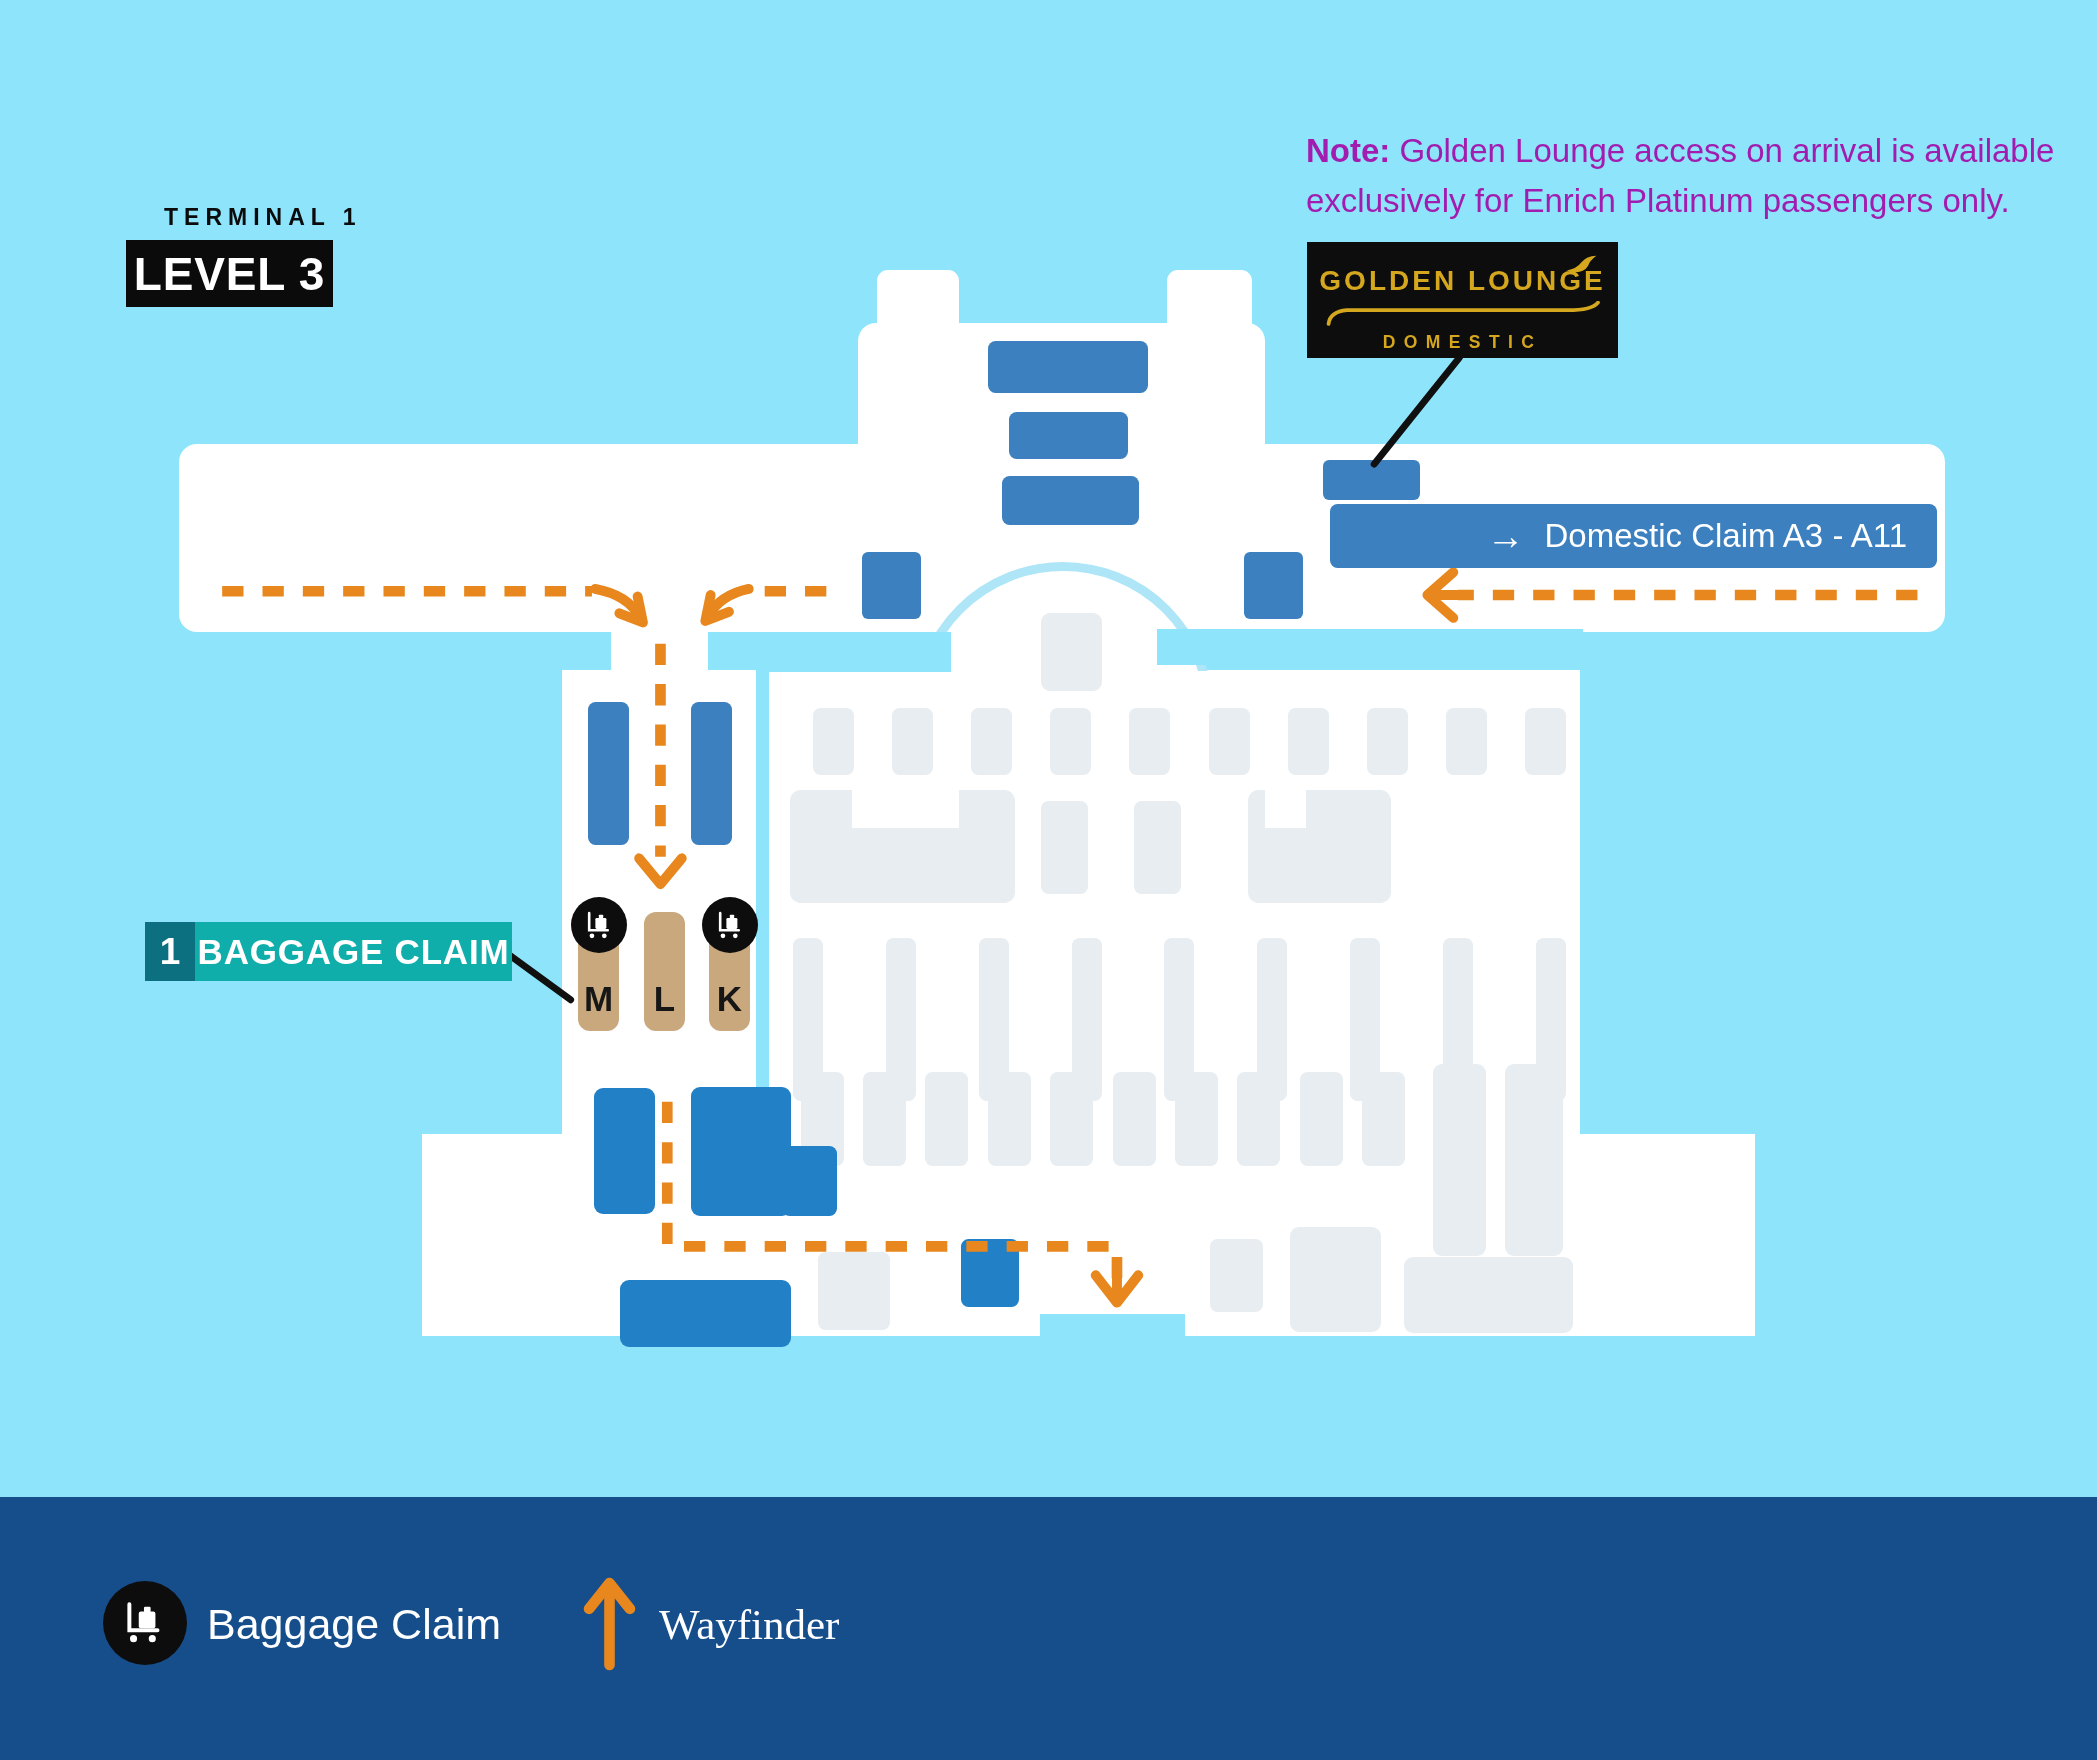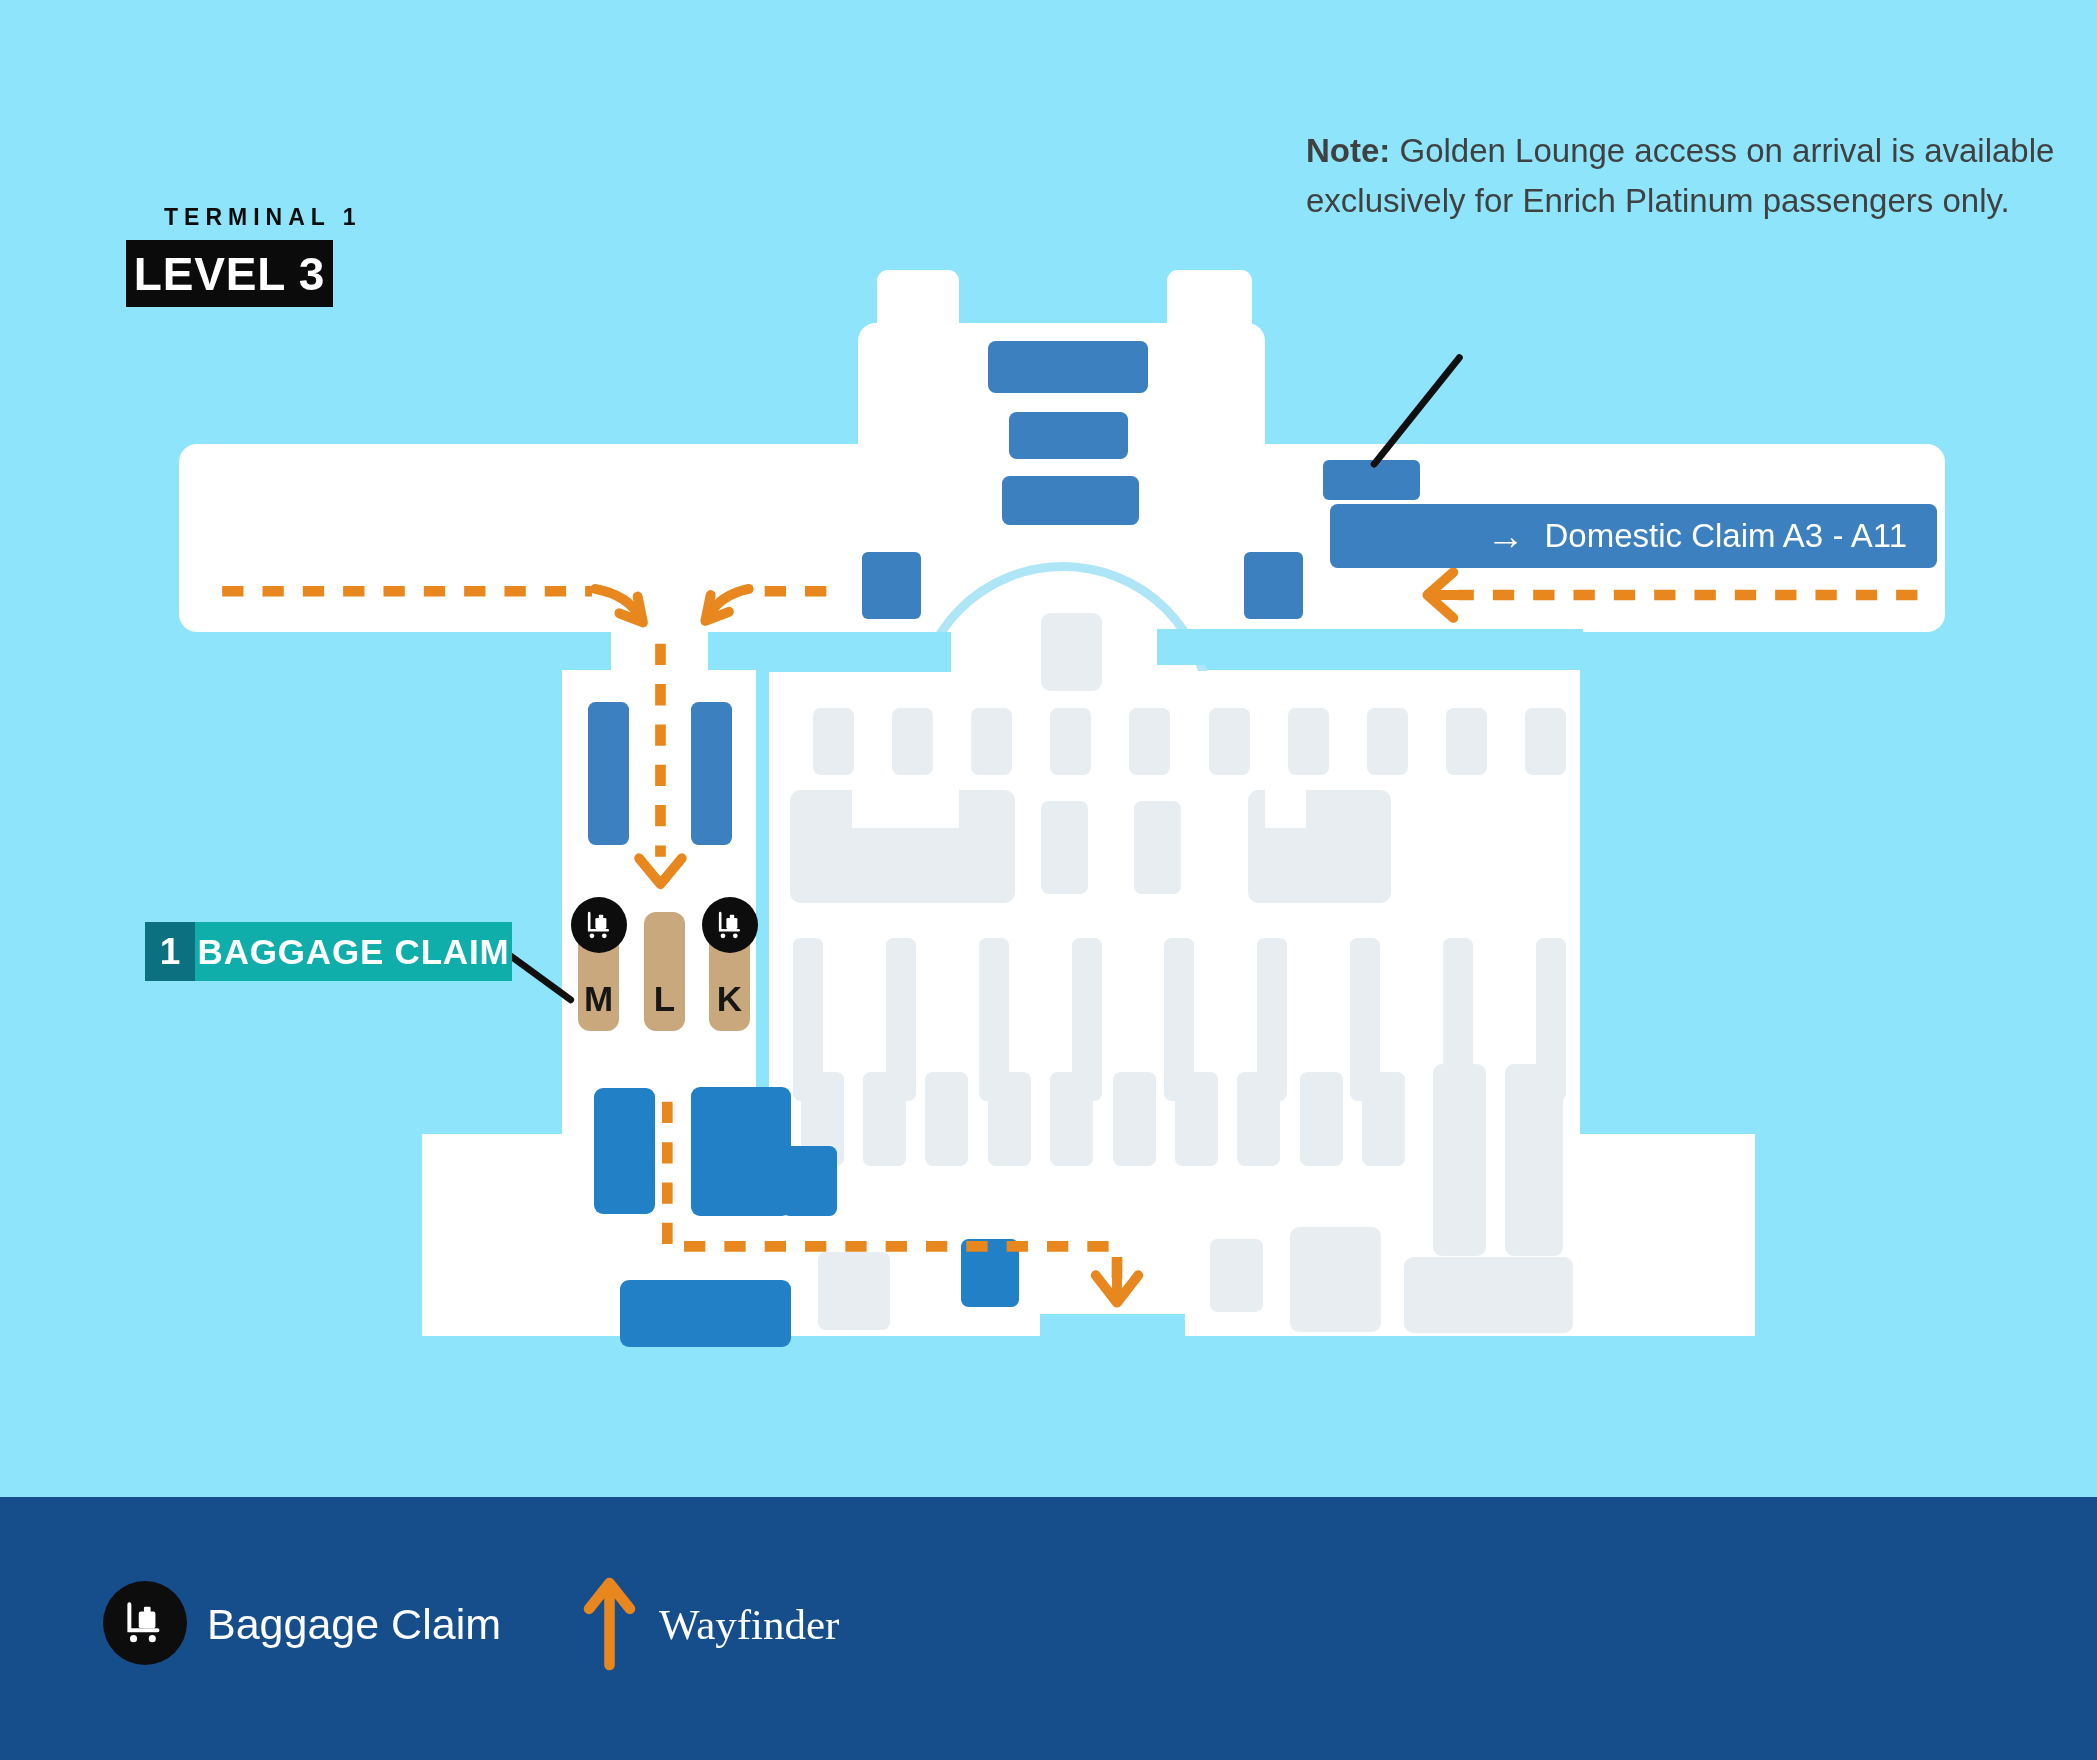--- a/index.html
+++ b/index.html
@@ -18,21 +18,21 @@
   .bgc{background:var(--background);}
   .tan{background:var(--tan);}
   .r8{border-radius:6px;} .r10{border-radius:7.6px;} .r12{border-radius:9px;}
   .r14{border-radius:10.7px;} .r16{border-radius:12px;} .r24{border-radius:18px;}
   .z1{z-index:1}.z2{z-index:2}.z3{z-index:3}.z4{z-index:4}.z5{z-index:5}.z6{z-index:6}.z7{z-index:7}.z8{z-index:8}
 
   #terminal-label{left:164px;top:204px;font-size:23px;font-weight:800;letter-spacing:6px;color:var(--ink);}
   #level-box{left:126px;top:240px;width:207px;height:67px;background:var(--ink);display:flex;align-items:center;justify-content:center;}
   #level-box span{color:#fff;font-size:46px;font-weight:800;letter-spacing:0.8px;}
 
-  #note{left:1306px;top:126px;width:761px;font-size:33px;line-height:1.5;color:#404040;}
+  #note{left:1306px;top:126px;width:761px;font-size:33px;line-height:1.5;color:#a21caf;}
   #note b{font-weight:700;}
 
   #gl-badge{left:1307px;top:242px;width:311px;height:116px;background:#0d0d0d;}
   #gl-title-row{position:absolute;left:0;top:23px;width:100%;text-align:center;color:var(--gold);font-size:28px;font-weight:800;letter-spacing:3px;white-space:nowrap;}
   #gl-bird{position:absolute;right:20px;top:12px;width:33px;height:20px;}
   #gl-bird path{fill:var(--gold);}
   #gl-swoosh{position:absolute;left:16.7px;top:59px;width:277px;height:26px;}
   #gl-swoosh path{stroke:var(--gold);stroke-width:5;fill:none;stroke-linecap:round;}
   #gl-sub{position:absolute;left:0;top:90px;width:100%;text-align:center;color:var(--gold);font-size:17.5px;font-weight:700;letter-spacing:8.4px;}
 
@@ -184,20 +184,30 @@
     <span>Domestic Claim A3 - A11</span>
   </div>
 
   <div class="abs z7" id="terminal-label">TERMINAL 1</div>
   <div class="abs z7" id="level-box">
     <span>LEVEL 3</span>
   </div>
 
   <div class="abs z7" id="note"><b>Note:</b><span> Golden Lounge access on arrival is available exclusively for Enrich Platinum passengers only.</span></div>
 
+  <div class="abs z7" id="gl-badge">
+    <div id="gl-title-row">GOLDEN LOUNGE</div>
+    <svg id="gl-bird" viewBox="0 0 40 24">
+        <path d="M2 20 Q14 18 20 10 Q26 2 38 2 Q30 8 28 14 Q24 22 10 22 Z"></path>
+      </svg>
+    <svg id="gl-swoosh" viewBox="0 0 364 34">
+        <path d="M6 30 Q8 14 30 12 H320 Q352 12 360 2"></path>
+      </svg>
+    <div id="gl-sub">DOMESTIC</div>
+  </div>
 
   <svg id="overlay" class="abs z6" viewBox="0 0 2756 2313">
 
     <path class="dash" d="M292 777 H778"></path>
     <path class="solid-o" d="M782 774 Q826 782 841 812"></path>
     <path class="solid-o" d="M814 806 L845 818 L838 784"></path>
 
     <path class="dash" d="M1086 777 H988"></path>
     <path class="solid-o" d="M984 774 Q946 782 931 810"></path>
     <path class="solid-o" d="M958 804 L927 816 L934 782"></path>

